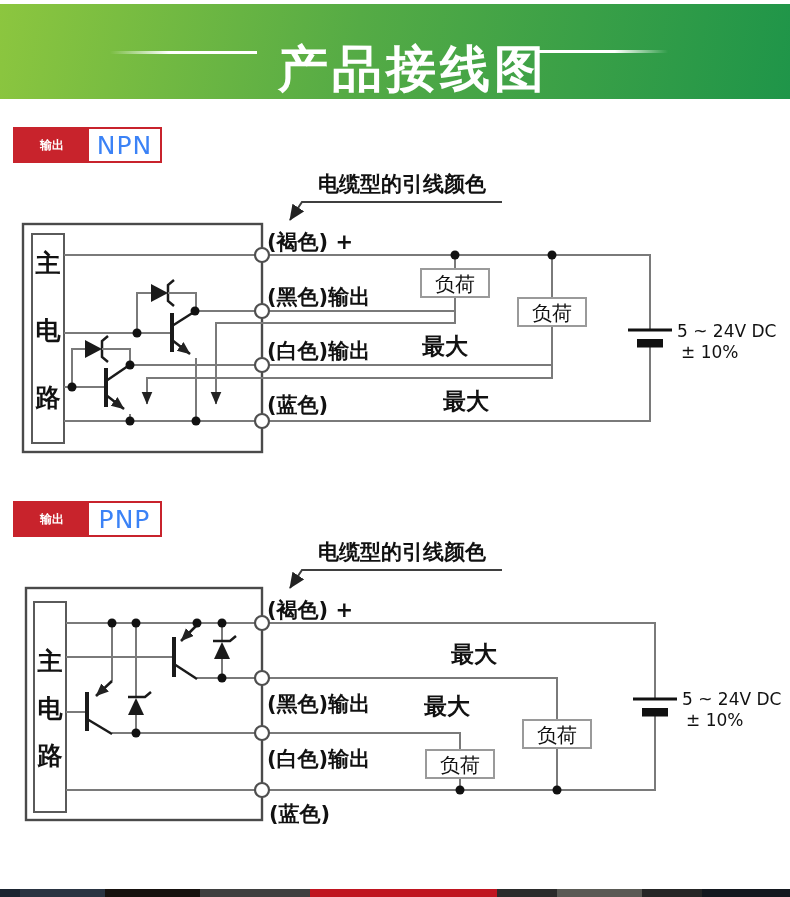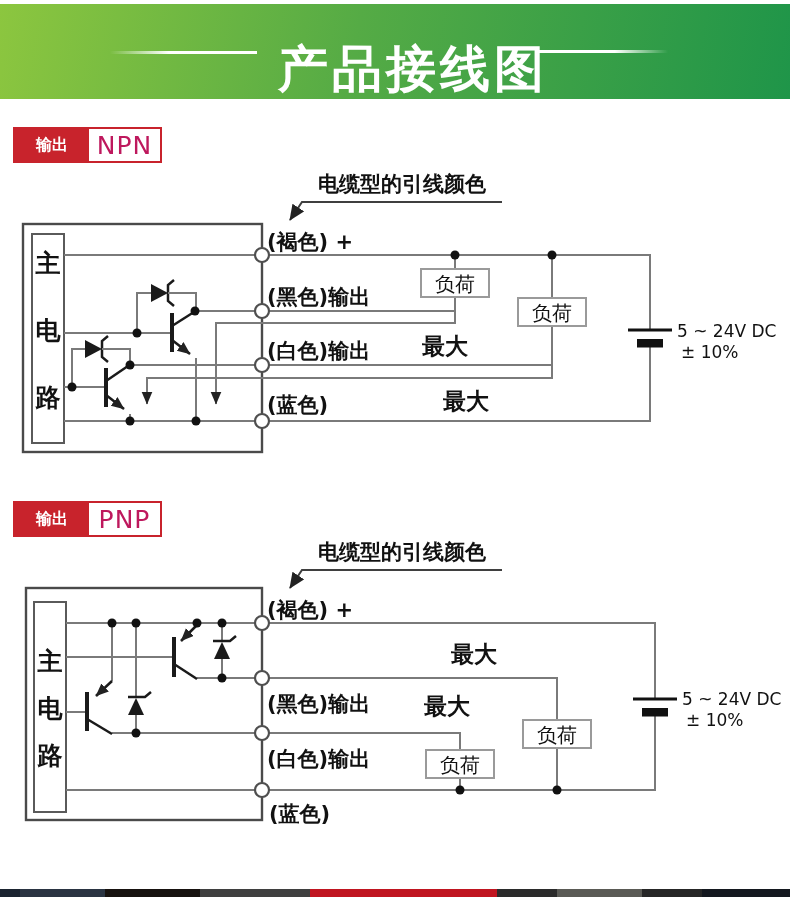--- a/index.html
+++ b/index.html
@@ -14,23 +14,23 @@
   .banner-line{position:absolute;height:2.5px;background:#fff;}
   .banner-line.left{top:47px;left:110px;width:147px;
        background:linear-gradient(to left,#fff 60%,rgba(255,255,255,0));}
   .banner-line.right{top:46px;left:535px;width:133px;
        background:linear-gradient(to right,#fff 60%,rgba(255,255,255,0));}
 
   
   .tag{position:absolute;left:13px;width:149px;height:36px;box-sizing:border-box;
        border:2px solid var(--accent-red,#c8232c);background:#fff;display:flex;}
   .tag .tag-red{width:74px;background:var(--accent-red,#c8232c);color:#fff;display:flex;
-       align-items:center;justify-content:center;font-size:16px;font-weight:600;}
+       align-items:center;justify-content:center;font-size:12px;font-weight:600;}
   .tag .tag-type{flex:1;display:flex;align-items:center;justify-content:center;
-       font-size:25px;color:#be185d;letter-spacing:1px;}
+       font-size:25px;color:#3b82f6;letter-spacing:1px;}
   #tag-npn{top:127px;}
   #tag-pnp{top:501px;}
 
   
   svg#diagrams{position:absolute;top:0;left:0;}
   svg text{fill:#111;font-family:"DejaVu Sans","Liberation Sans",sans-serif;}
   .t-label{font-size:21px;font-weight:600;}
   .t-max{font-size:23px;font-weight:700;text-anchor:middle;}
   .t-load{font-size:20px;font-weight:500;text-anchor:middle;}
   .t-main{font-size:25px;font-weight:600;text-anchor:middle;}

